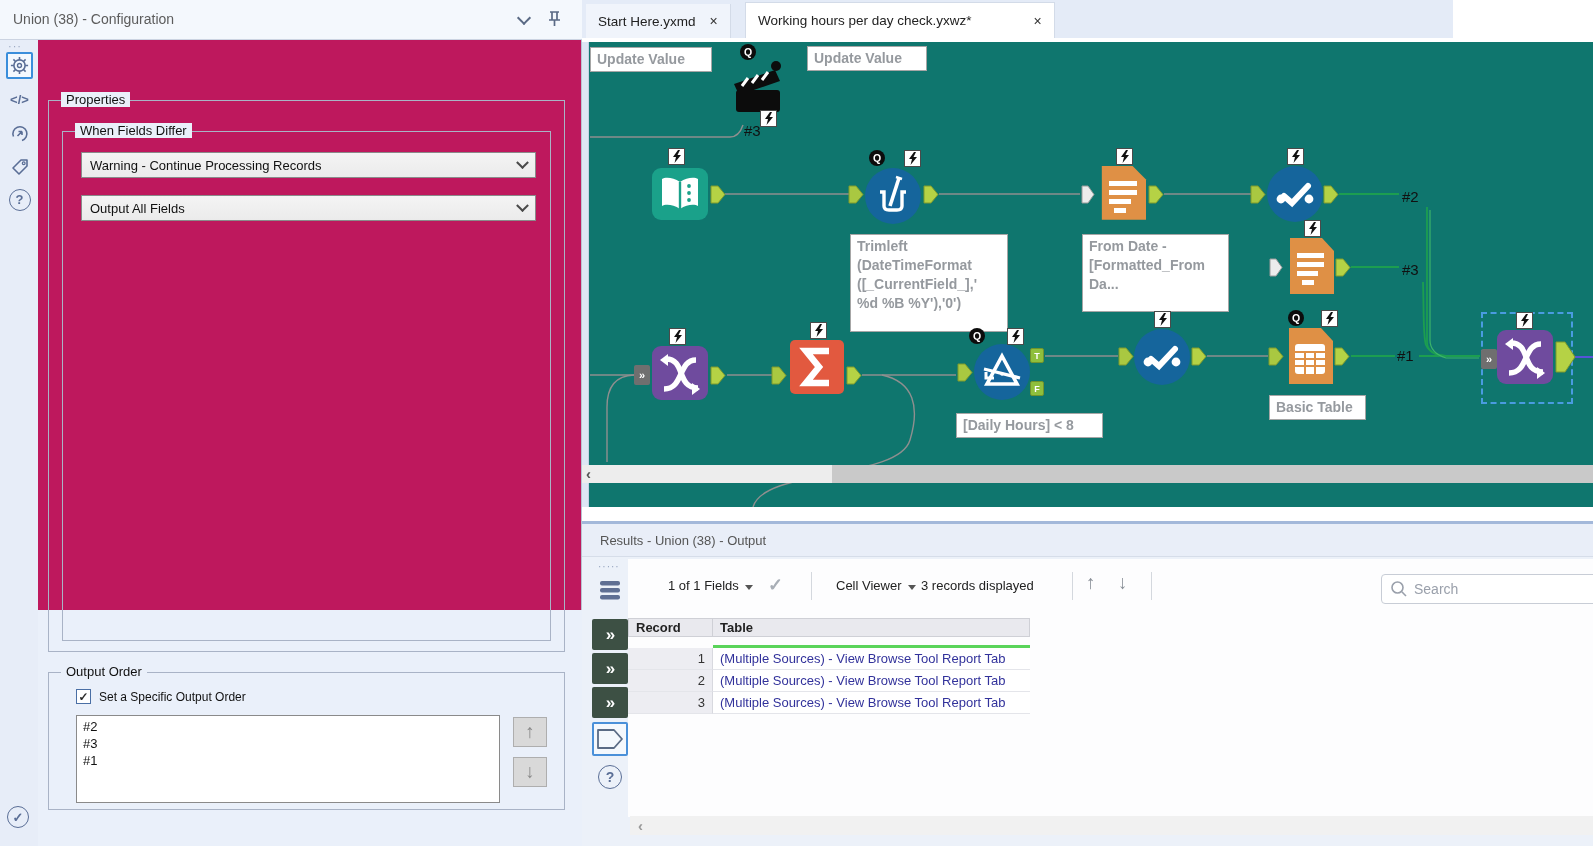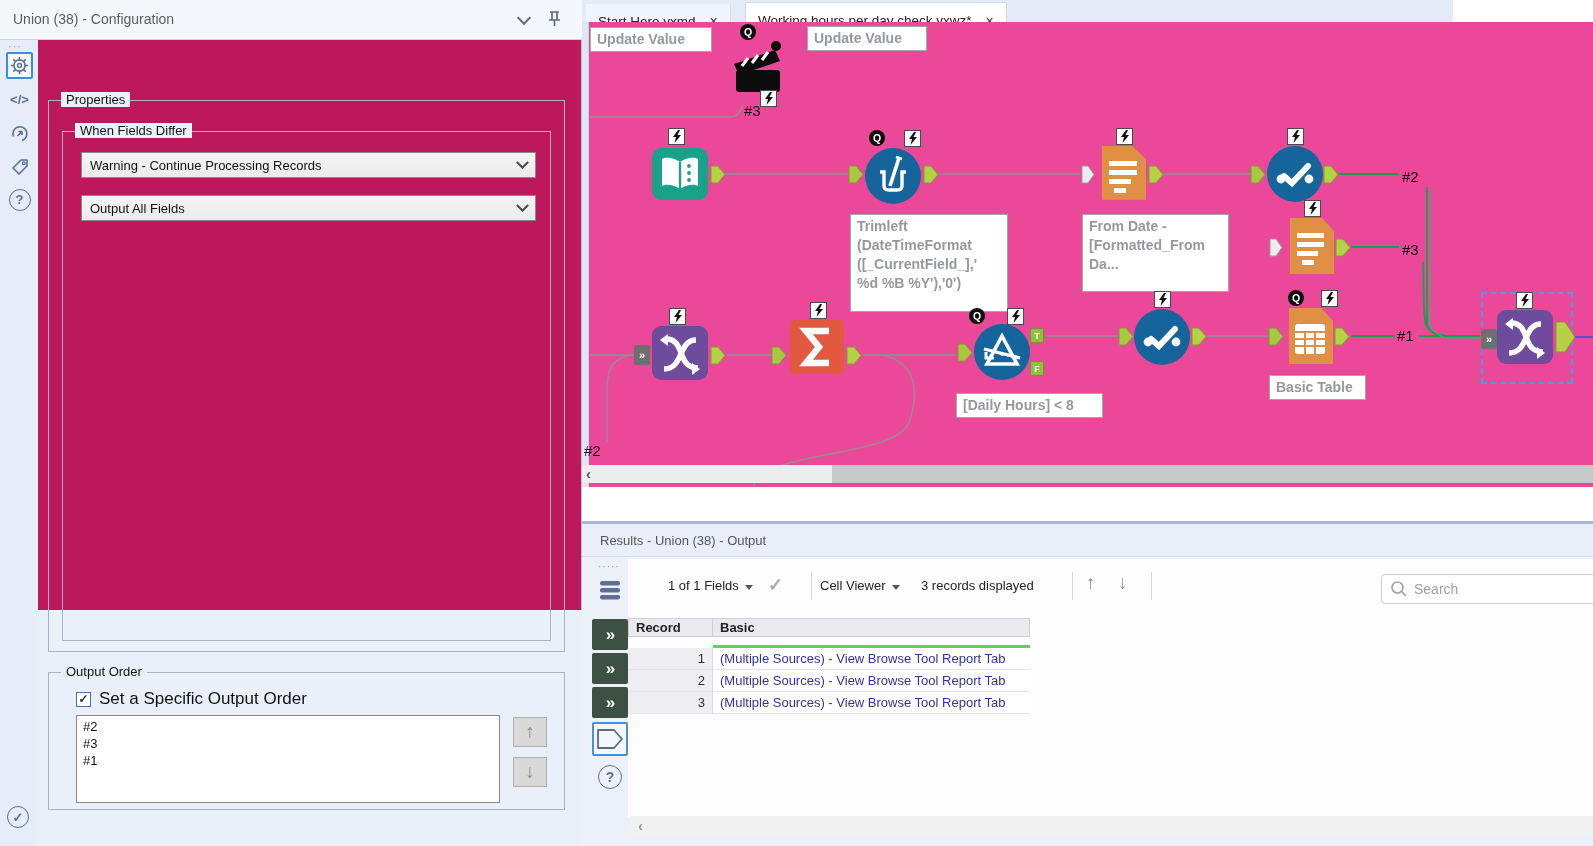--- a/index.html
+++ b/index.html
@@ -24,23 +24,23 @@
   .group-label { position:absolute; top:-9px; left:12px; background:#eaf0fa; padding:0 5px; font-size:13px; color:#111; }
   .checkbox { width:15px; height:15px; background:#fff; border:1px solid #4a6fa5; display:flex; align-items:center; justify-content:center; font-size:12px; font-weight:bold; color:#2a2a2a; }
   .listbox { background:#fff; border:1px solid #8a8a8a; font-size:13px; color:#111; padding:2px 6px; line-height:17px; }
   .updown-btn { width:34px; height:30px; background:#d9d9d9; border:1px solid #aeaeae; display:flex; align-items:center; justify-content:center; font-size:19px; font-weight:bold; color:#8a8a8a; }
 
   
   #canvas-panel { left:582px; top:0; width:1011px; height:523px; background:#fff; }
   .tabbar { left:0; top:0; width:871px; height:38px; background:#e4ebf7; }
   .tab { position:absolute; top:4px; height:34px; display:flex; align-items:center; padding:0 12px; font-size:13.5px; color:#222; }
   .tab.inactive { background:#f0f4fb; border-right:1px solid #d3dbe8; }
-  .tab.active { background:#fff; top:2px; height:36px; border:1px solid #d3dbe8; border-bottom:none; }
+  .tab.active { background:#fff; top:2px; height:36px; border:1px solid #d3dbe8; border-bottom:none;gap:48px; }
   .tab-close { margin-left:14px; font-size:14px; color:#333; }
-  #canvas { left:0; top:22px; width:1011px; height:465px; background:#ec4899; overflow:hidden; }
+  #canvas { left:0; top:42px; width:1011px; height:465px; background:#0f766e; overflow:hidden; }
   .canvas-leftstrip { left:0; top:0; width:7px; height:465px; background:#dde6f4; border-right:1px solid #c5d1e4; }
   .anno { position:absolute; background:#fff; border:1px solid #a6a6a6; color:#95999e; font-weight:bold; font-size:14px; padding:2px 6px; line-height:19px; }
   .conn-label { position:absolute; font-size:15px; color:#111; }
   .bolt-badge { position:absolute; width:17px; height:17px; background:#fff; border:1.4px solid #4a4a4a; display:flex; align-items:center; justify-content:center; }
   .q-badge { position:absolute; width:16px; height:16px; background:#0c0c0c; border-radius:50%; color:#fff; font-size:10.5px; font-weight:bold; display:flex; align-items:center; justify-content:center; }
   .tf-anchor { position:absolute; width:14px; height:15px; background:#8fbf3c; border:1px solid #71942c; color:#fff; font-size:9px; font-weight:bold; display:flex; align-items:center; justify-content:center; border-radius:2px; }
   .multi-in { position:absolute; width:16px; height:20px; background:#6f6f6f; border-radius:2px; color:#fff; font-size:11px; font-weight:bold; display:flex; align-items:center; justify-content:center; }
   .hscroll { left:0; top:465px; width:1011px; height:18px; background:#ededed; }
   .hscroll .thumb { position:absolute; left:250px; top:0; width:761px; height:18px; background:#c9c9c9; }
   .scroll-arrow { position:absolute; left:4px; top:0px; color:#555; font-size:15px; font-weight:bold; }
@@ -129,21 +129,21 @@
         <span>Warning - Continue Processing Records</span>
         <span class="caret"></span>
       </div>
     </div>
   </div>
 
   <div class="abs groupbox" style="left:48px;top:672px;width:517px;height:138px;">
     <span class="group-label">Output Order</span>
     <div class="abs" style="left:27px;top:16px;display:flex;align-items:center;gap:8px;">
       <span class="checkbox">✓</span>
-      <span style="font-size:17px;color:#111;">Set a Specific Output Order</span>
+      <span style="font-size:12px;color:#111;">Set a Specific Output Order</span>
     </div>
     <div class="abs listbox" style="left:27px;top:42px;width:424px;height:88px;">
       <div>#2</div>
       <div>#3</div>
       <div>#1</div>
     </div>
     <div class="abs updown-btn" style="left:464px;top:44px;">
       <span>↑</span>
     </div>
     <div class="abs updown-btn" style="left:464px;top:84px;">
@@ -483,40 +483,40 @@
   <div class="res-strip-btn" style="top:237px;">
     <span class="circle-glyph" style="width:24px;height:24px;font-size:14px;">?</span>
   </div>
 
   <div class="abs res-toolbar">
     <div class="tb-item" style="left:20px;">
       <span>1 of 1 Fields</span><span class="tb-caret"></span>
     </div>
     <div class="tb-item" style="left:120px;top:12px;font-size:18px;color:#a8aeb6;font-weight:bold;"><span>✓</span></div>
     <div class="tb-sep" style="left:163px;"></div>
-    <div class="tb-item" style="left:172px;">
+    <div class="tb-item" style="left:188px;">
       <span>Cell Viewer</span><span class="tb-caret"></span>
     </div>
     <div class="tb-item" style="left:273px;">3 records displayed</div>
     <div class="tb-sep" style="left:424px;"></div>
     <div class="tb-item tb-arrow" style="left:438px;top:10px;"><span>↑</span></div>
     <div class="tb-item tb-arrow" style="left:470px;top:10px;"><span>↓</span></div>
     <div class="tb-sep" style="left:503px;"></div>
     <div class="search-box">
       <svg width="18" height="18" style="margin-right:6px;">
         <circle cx="7.5" cy="7.5" r="5.5" stroke="#9aa0ab" stroke-width="1.6" fill="none"></circle>
         <path d="M11.8 11.8 L16 16" stroke="#9aa0ab" stroke-width="1.6"></path>
       </svg>
       <input type="text" placeholder="Search" style="">
     </div>
   </div>
 
   <div class="grid">
     <div class="grid-head" style="left:46px;top:94px;width:85px;">Record</div>
-    <div class="grid-head" style="left:130px;top:94px;width:318px;">Basic</div>
+    <div class="grid-head" style="left:130px;top:94px;width:318px;">Table</div>
     <div class="green-underline" style="left:131px;top:121px;width:317px;"></div>
 
     <div class="grid-cell rec-cell" style="left:46px;top:124px;width:85px;">1</div>
     <div class="grid-cell tbl-cell" style="left:131px;top:124px;width:317px;">(Multiple Sources) - View Browse Tool Report Tab</div>
     <div class="grid-cell rec-cell" style="left:46px;top:146px;width:85px;">2</div>
     <div class="grid-cell tbl-cell" style="left:131px;top:146px;width:317px;">(Multiple Sources) - View Browse Tool Report Tab</div>
     <div class="grid-cell rec-cell" style="left:46px;top:168px;width:85px;">3</div>
     <div class="grid-cell tbl-cell" style="left:131px;top:168px;width:317px;">(Multiple Sources) - View Browse Tool Report Tab</div>
   </div>
 

